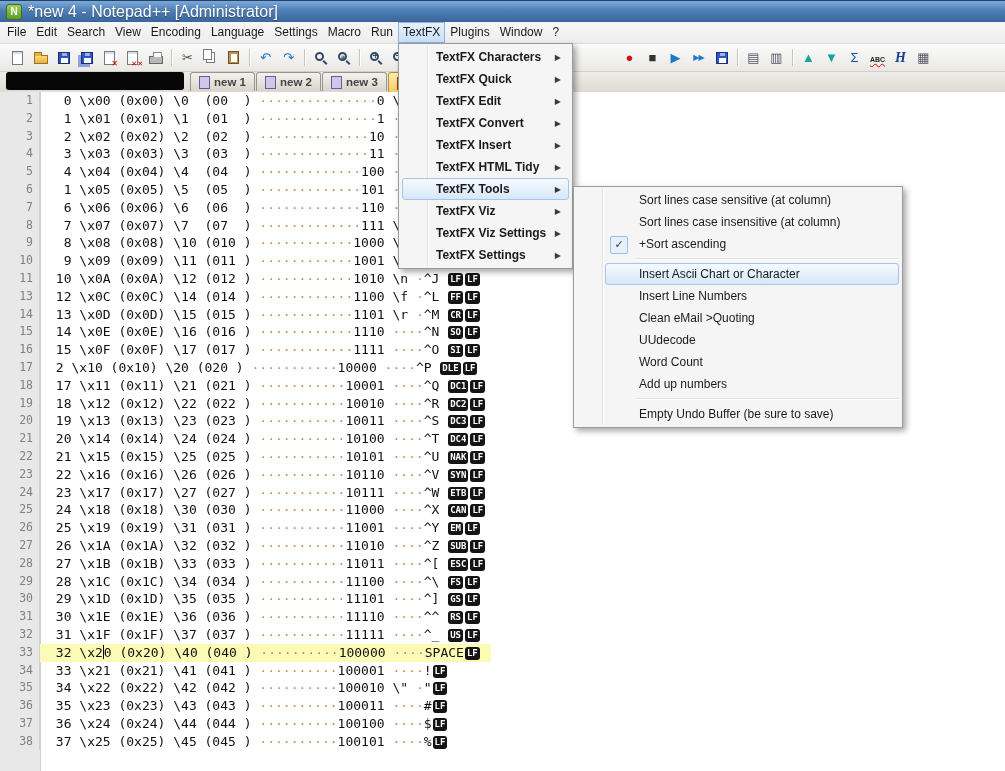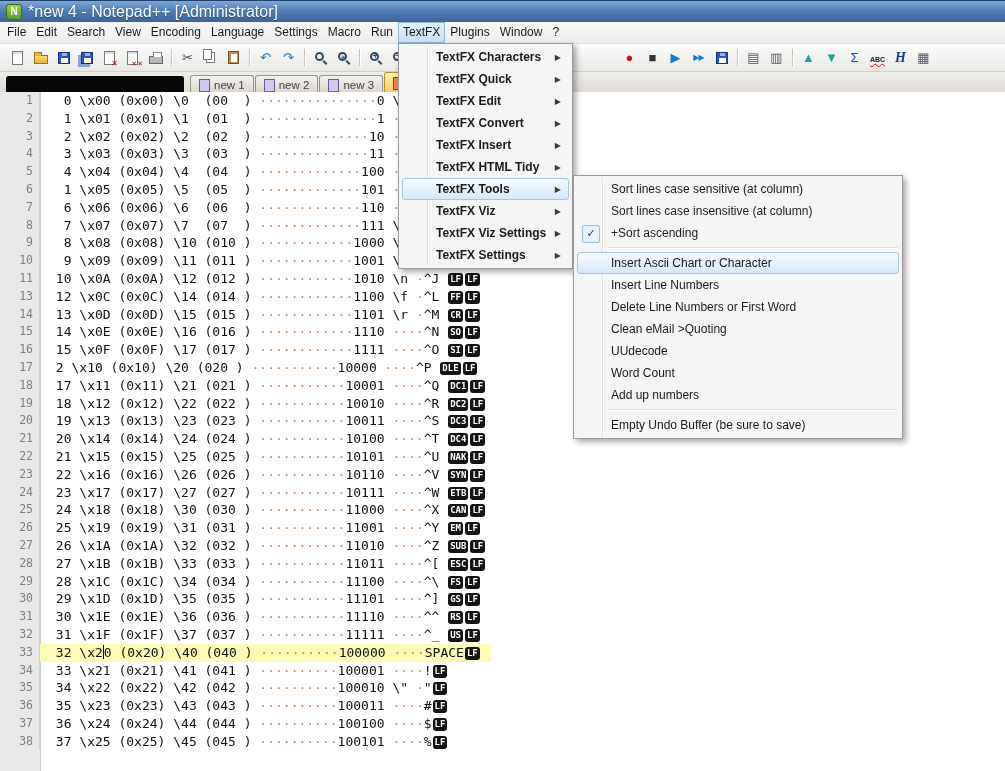--- a/index.html
+++ b/index.html
@@ -47,21 +47,21 @@
   .sh-zoom,.sh-zoom-r,.sh-zoom-in,.sh-zoom-out{width:9px;height:9px;border:2px solid #334a66;border-radius:50%;margin:1px 3px 3px 1px;}
   .sh-zoom::after,.sh-zoom-r::after,.sh-zoom-in::after,.sh-zoom-out::after{content:"";position:absolute;width:2px;height:5px;background:#334a66;transform:rotate(-45deg);left:7px;top:6px;}
   .sh-zoom-in::before,.sh-zoom-out::before,.sh-zoom-r::before{position:absolute;left:0px;top:-3px;font:bold 8px "DejaVu Sans",sans-serif;color:#334a66;}
   .sh-zoom-in::before{content:"+";}
   .sh-zoom-out::before{content:"−";}
   .sh-zoom-r::before{content:"a";font-size:6px;top:-1px;left:1px;}
   .sh-abc{font:bold 7px "Liberation Sans",sans-serif;color:#222;text-decoration:underline wavy #d00 1px;padding-top:3px;}
 
   
   .tabbar{height:22px;background:linear-gradient(#efede8,#dcd9d2);border-bottom:1px solid #98958e;
-    display:flex;align-items:flex-end;padding-left:6px;}
+    display:flex;align-items:flex-start;padding-left:6px;font-weight:bold;}
   .tab{display:flex;align-items:center;gap:4px;height:18px;padding:0 8px;margin-right:1px;
     border:1px solid #98958e;border-bottom:none;border-radius:3px 3px 0 0;
     background:linear-gradient(#f4f2ee,#d8d4cc);font-size:11.5px;color:#444;}
   .tab.active{height:21px;background:linear-gradient(#fdf0b0,#f6c85c);border-color:#b98d2c;color:#2d2000;}
   .tab.redacted{width:160px;background:#060606;border-color:#060606;border-radius:3px;height:17px;margin-right:6px;}
   .tab-ic{width:9px;height:11px;border:1px solid #6a5a9a;background:#cfc8e8;display:inline-block;}
   .tab.active .tab-ic{border-color:#b03000;background:#f0854a;}
 
   
   .editor{position:absolute;left:0;top:92px;right:0;bottom:0;background:#fff;overflow:hidden;}
@@ -75,21 +75,21 @@
   .ws{color:#c87137;opacity:.85;}
   .badge{display:inline-block;background:#141414;color:#fff;border-radius:3px;
     font:bold 9px/11px "DejaVu Sans Mono","Liberation Mono",monospace;padding:1px 2px;margin:0 1px;vertical-align:1px;}
   .caret{display:inline-block;width:1px;height:14px;background:#000;vertical-align:-2px;}
 
   
   .menu{position:absolute;background:#f5f5f5;border:1px solid #9b9b9b;box-shadow:3px 3px 6px rgba(0,0,0,.35);
     padding:2px 0;font-size:12px;color:#1a1a1a;z-index:20;box-sizing:border-box;}
   .menu::before{content:"";position:absolute;left:28px;top:2px;bottom:2px;width:1px;background:#e2e2e2;box-shadow:1px 0 0 #fff;}
   .dropdown{left:420px;top:43px;width:175px;font-weight:bold;}
-  .submenu{left:595px;top:175px;width:330px;}
+  .submenu{left:595px;top:186px;width:330px;padding-left:28px;}
   .menu-item{position:relative;height:22px;display:flex;align-items:center;margin:0 3px;
     padding-left:33px;padding-right:20px;border:1px solid transparent;border-radius:3px;box-sizing:border-box;white-space:nowrap;}
   .menu-item.hl{background:linear-gradient(#f6fafe,#d6e7f9);border-color:#a6c6e8;}
   .mi-arrow{position:absolute;right:7px;font-size:8px;color:#3a3a3a;}
   .mi-check{position:absolute;left:4px;top:2px;width:16px;height:16px;border:1px solid #9ebee4;background:#e7f0fa;
     border-radius:2px;color:#20406a;font:bold 11px/15px "DejaVu Sans",sans-serif;text-align:center;}
   .menu-sep{height:0;border-top:1px solid #e0e0e0;border-bottom:1px solid #fff;margin:3px 4px 3px 33px;}
 </style>
 </head>
 <body>
@@ -453,23 +453,20 @@
         <span class="mi-label">+Sort ascending</span>
       </div>
       <div class="menu-sep"></div>
       <div class="menu-item hl">
         <span class="mi-label">Insert Ascii Chart or Character</span>
       </div>
       <div class="menu-item">
         <span class="mi-label">Insert Line Numbers</span>
       </div>
       <div class="menu-item">
-        <span class="mi-label">Delete Line Numbers or First Word</span>
-      </div>
-      <div class="menu-item">
         <span class="mi-label">Clean eMail &gt;Quoting</span>
       </div>
       <div class="menu-item">
         <span class="mi-label">UUdecode</span>
       </div>
       <div class="menu-item">
         <span class="mi-label">Word Count</span>
       </div>
       <div class="menu-item">
         <span class="mi-label">Add up numbers</span>

